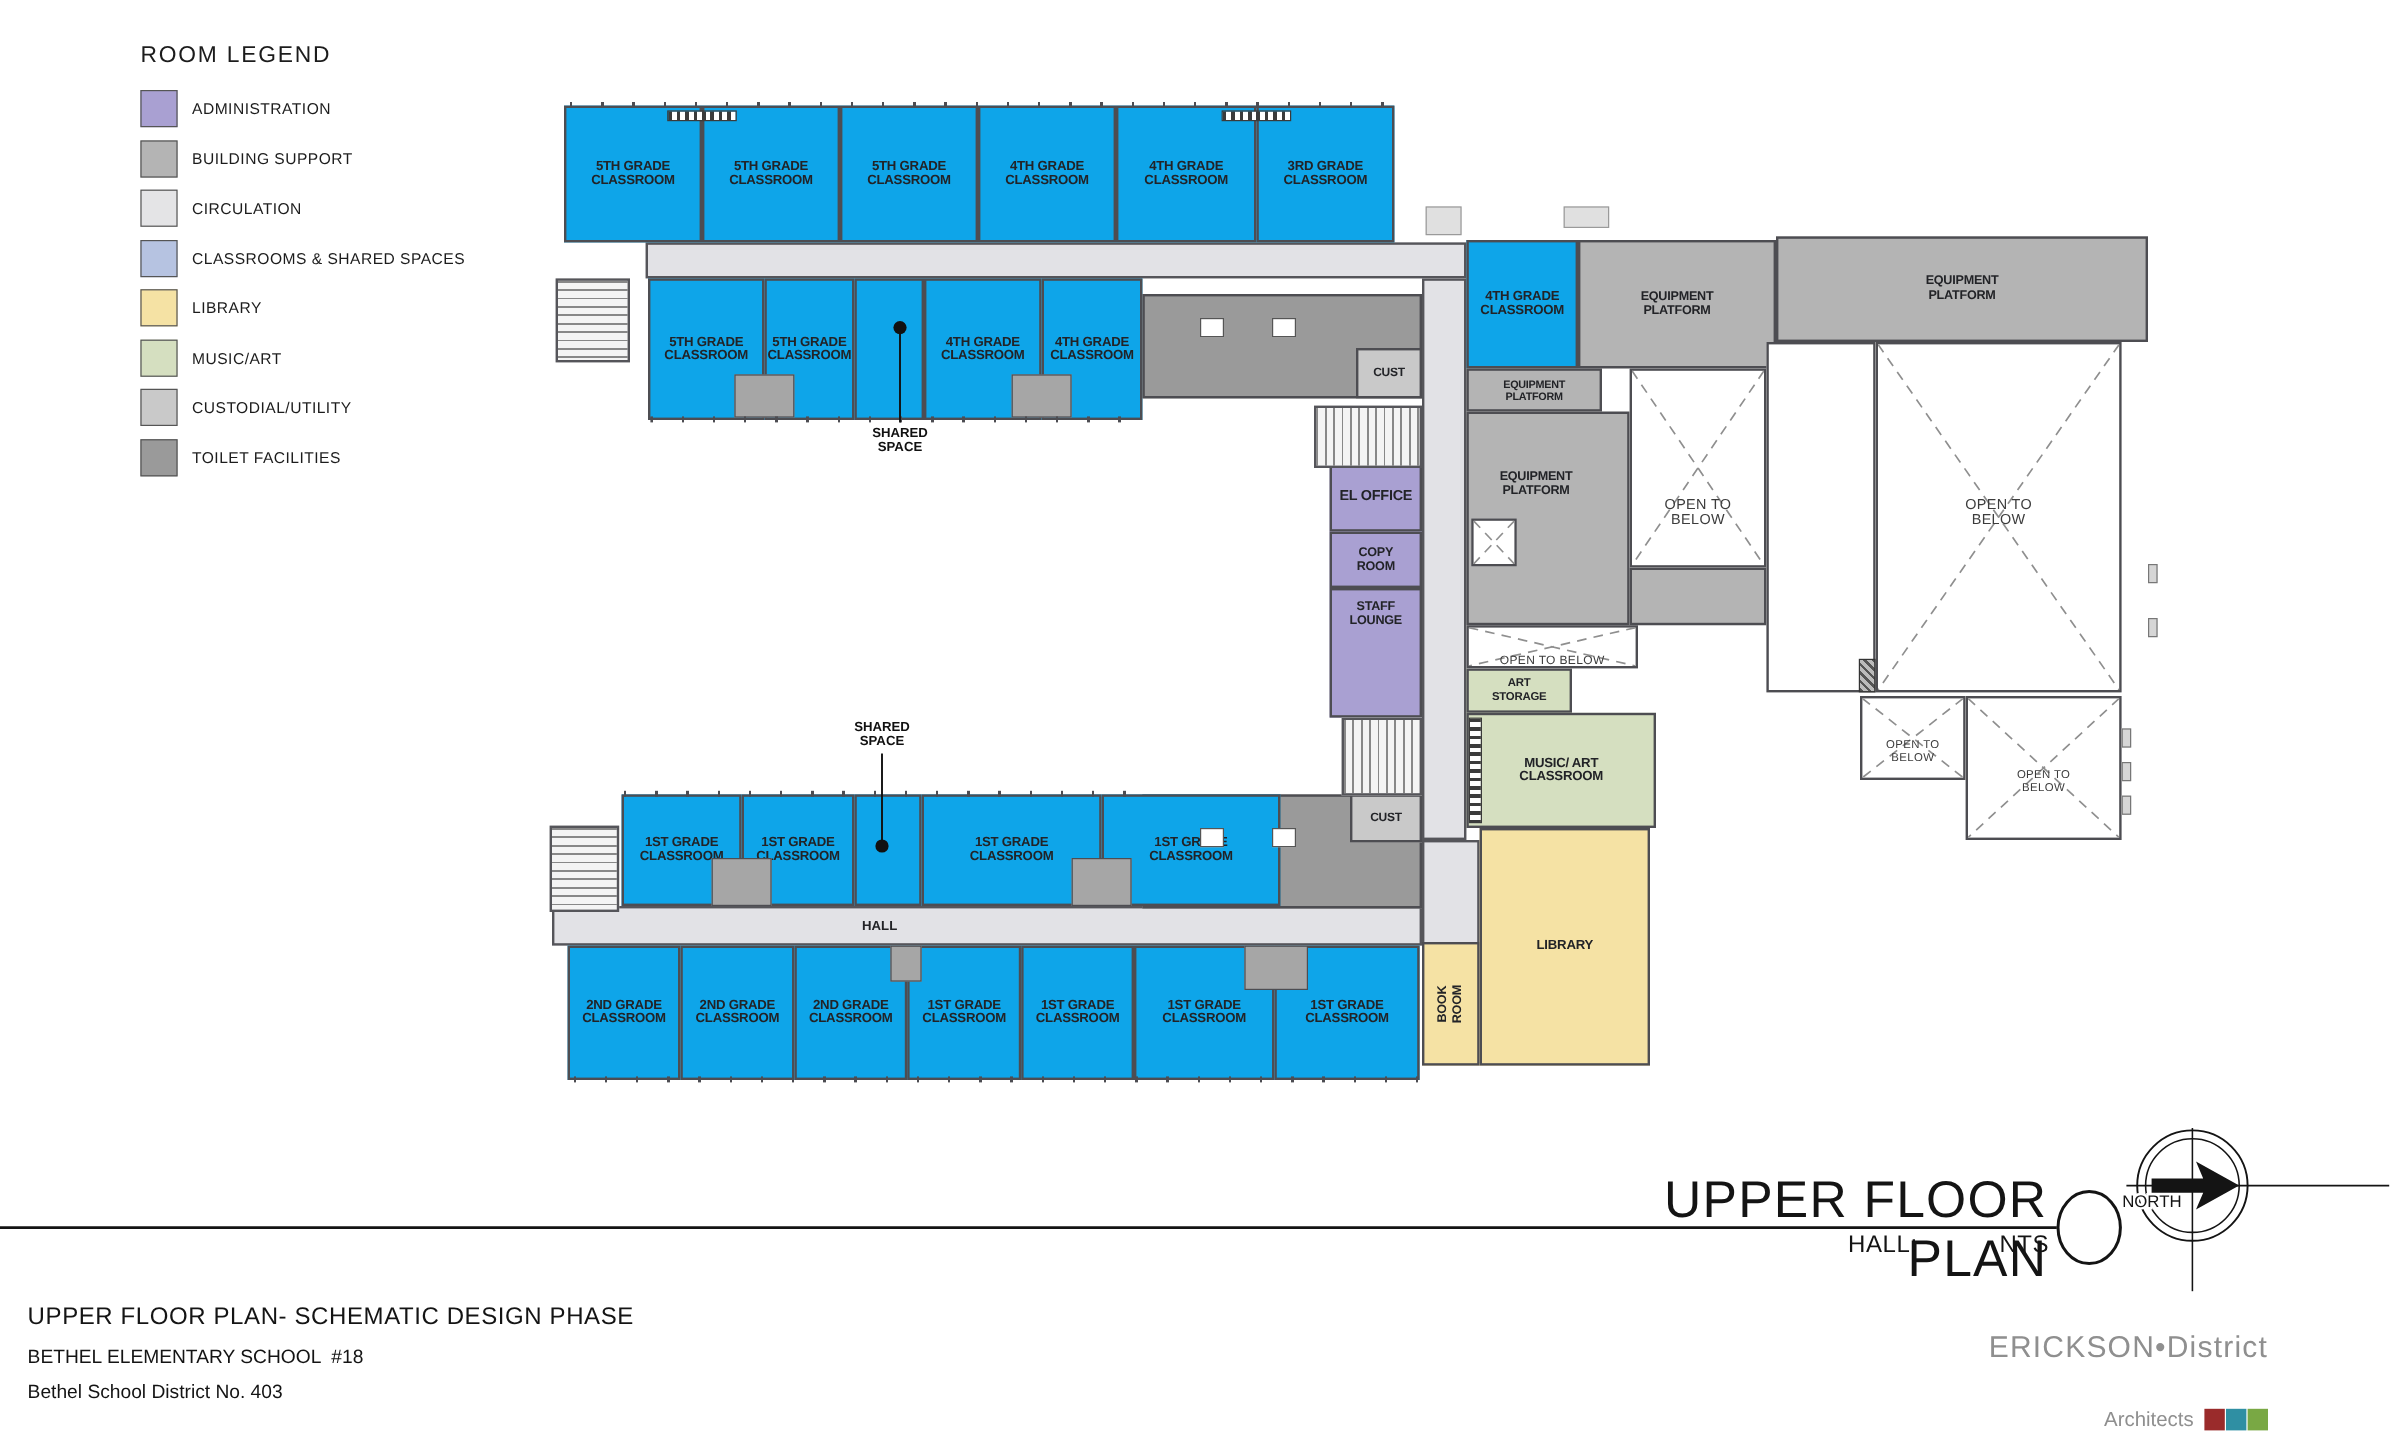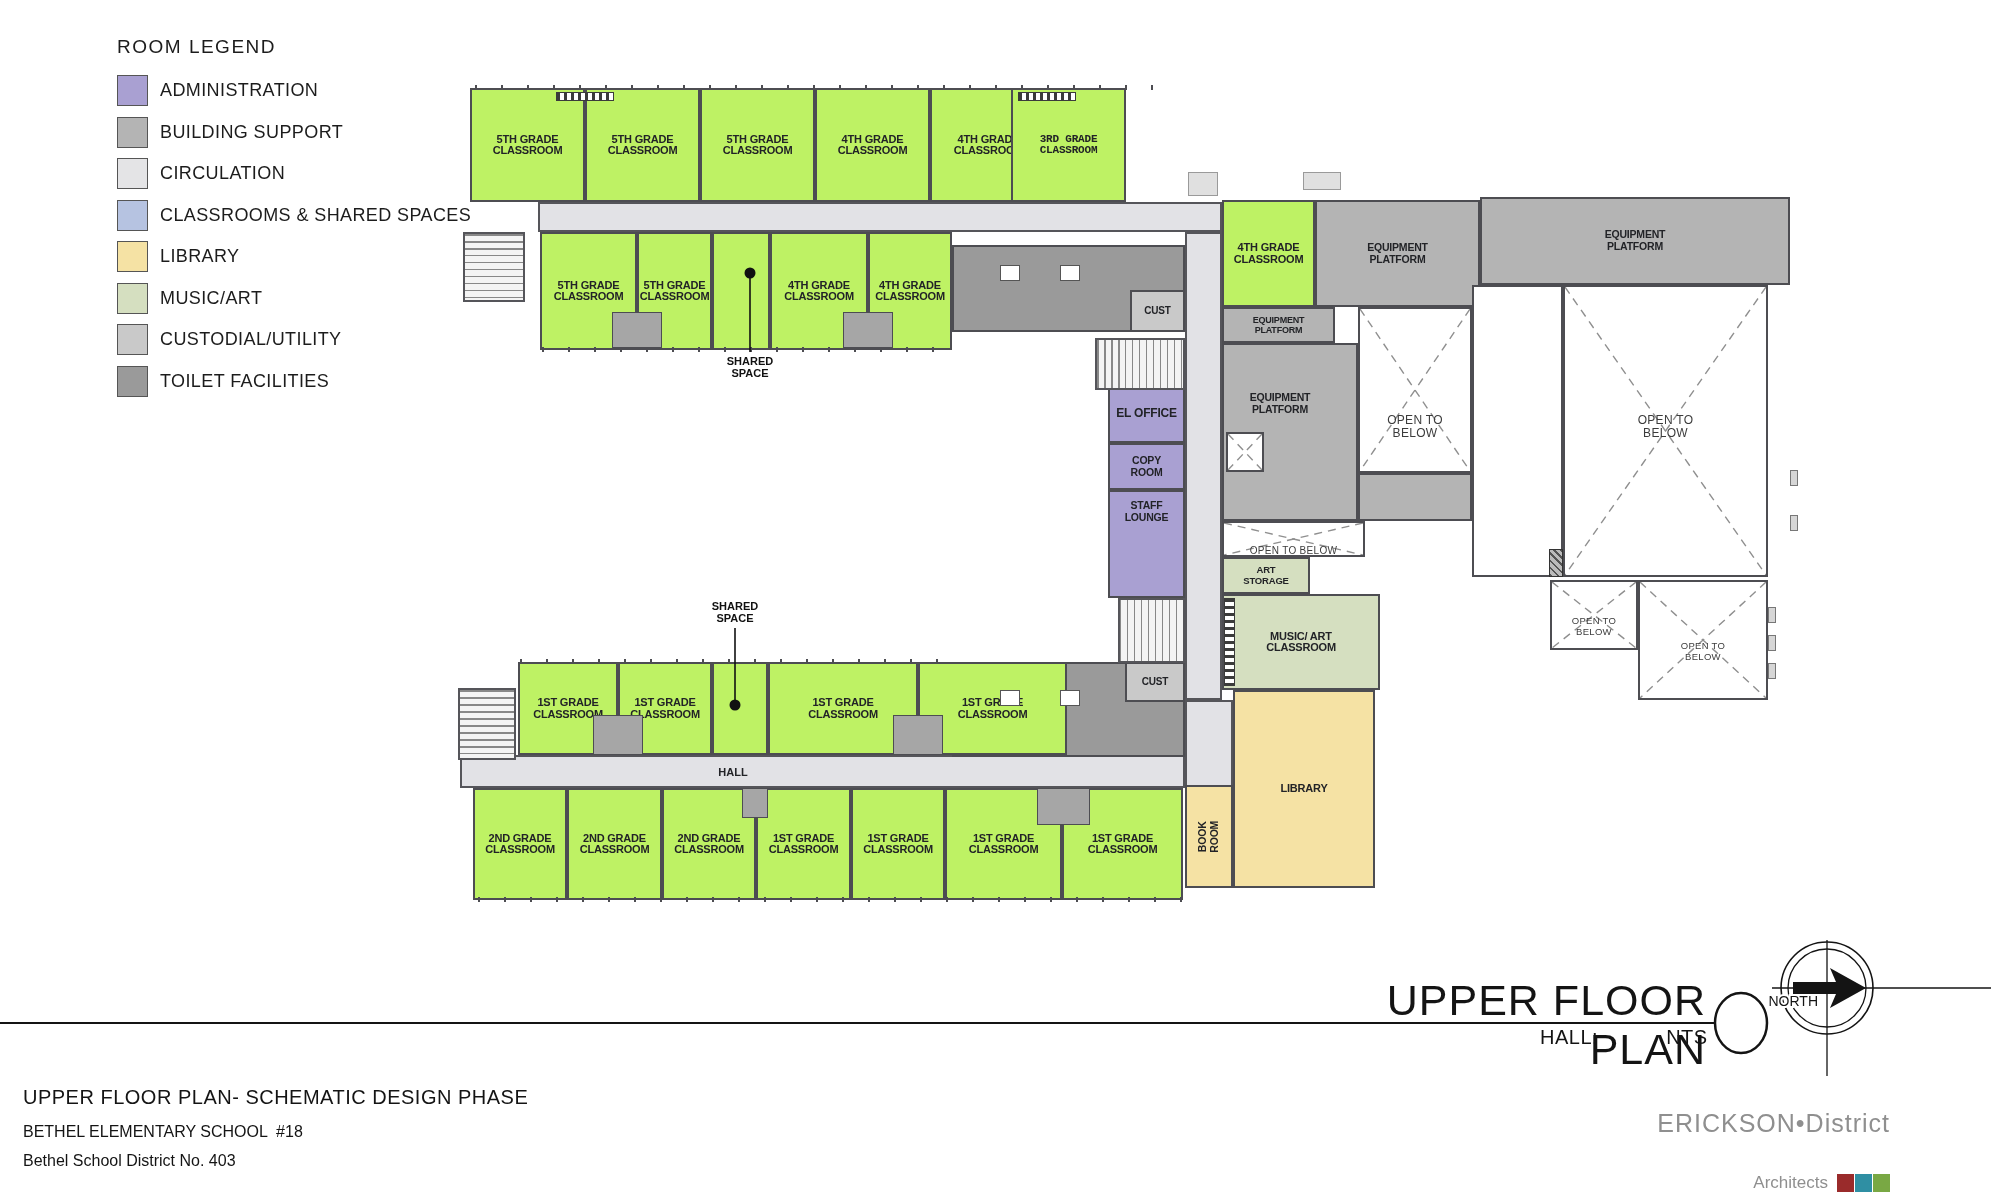--- a/index.html
+++ b/index.html
@@ -2,21 +2,21 @@
 <html><head>
 <meta charset="utf-8">
 <style>
   html,body{margin:0;padding:0;background:#fff;}
   #stage{position:relative;width:2000px;height:1200px;background:#ffffff;overflow:hidden;
          font-family:"Liberation Sans",sans-serif;color:#222;}
   .abs{position:absolute;box-sizing:border-box;}
   
   .corridor{background:#e2e2e6;border:2px solid #55555a;}
   .room{display:flex;align-items:center;justify-content:center;border:2.5px solid #4d4d52;}
-  .cat-classroom{background:#bef264;}
+  .cat-classroom{background:#0ea5e9;}
   .cat-admin{background:#a9a0d2;}
   .cat-support{background:#b4b4b4;}
   .cat-library{background:#f5e2a4;}
   .cat-music{background:#d5dfc0;}
   .cat-toilet{background:#9a9a9a;}
   .cat-cust{background:#c9c9c9;}
   .cat-open{background:#ffffff;}
   .cat-void{background:#ffffff;}
   .lbl{font-weight:bold;font-size:11px;line-height:11.5px;letter-spacing:-0.2px;
        text-align:center;white-space:pre-line;color:#222327;position:relative;z-index:3;}
@@ -35,21 +35,21 @@
   .fx-fix{background:#fff;border:1px solid #555;}
   .fx-win{background:repeating-linear-gradient(90deg,#4d4d52 0 2px,rgba(255,255,255,0) 2px 26px);}
   .misc-lbl{font-weight:bold;font-size:11px;color:#222327;transform:translate(-50%,-50%);white-space:pre;}
   .leader-txt{font-weight:bold;font-size:11px;line-height:12px;text-align:center;
               transform:translateX(-50%);white-space:pre-line;color:#111;}
   
   #legend{position:absolute;left:117px;top:36px;}
   .legend-title{font-size:19px;letter-spacing:1.5px;color:#1c1c1c;margin-bottom:18px;}
   .legend-row{display:flex;align-items:center;height:29px;margin-bottom:12.5px;}
   .legend-swatch{width:29px;height:29px;border:1.5px solid #555;margin-right:12px;flex:0 0 auto;}
-  .legend-label{font-size:18px;letter-spacing:.4px;color:#1c1c1c;}
+  .legend-label{font-size:13px;letter-spacing:.4px;color:#1c1c1c;}
   
   #main-title{position:absolute;left:1330px;top:976px;width:376px;text-align:right;
               font-size:43px;font-weight:300;letter-spacing:1px;color:#141414;}
   #scale-row{position:absolute;left:1540px;top:1026px;width:220px;font-size:20px;font-weight:300;
              letter-spacing:.5px;color:#141414;}
   #scale-row .nts{margin-left:62px;}
   #footer{position:absolute;left:23px;top:1086px;color:#141414;}
   #footer .f1{font-size:20px;font-weight:300;letter-spacing:.5px;margin-bottom:14px;white-space:pre;}
   #footer .f2{font-size:16px;margin-bottom:11px;white-space:pre;}
   #footer .f3{font-size:16px;white-space:pre;}
@@ -121,21 +121,21 @@
 CLASSROOM</span>
       </div>
       <div class="abs room cat-classroom" style="left: 815px; top: 88px; width: 115px; height: 114px; z-index: 2;">
         <span class="lbl" style="transform: translate(0px, 0px);">4TH GRADE
 CLASSROOM</span>
       </div>
       <div class="abs room cat-classroom" style="left: 930px; top: 88px; width: 117px; height: 114px; z-index: 2;">
         <span class="lbl" style="transform: translate(0px, 0px);">4TH GRADE
 CLASSROOM</span>
       </div>
-      <div class="abs room cat-classroom" style="left: 1011px; top: 88px; width: 115px; height: 114px; z-index: 2; font-family: Liberation Mono, monospace;">
+      <div class="abs room cat-classroom" style="left: 1047px; top: 88px; width: 115px; height: 114px; z-index: 2;">
         <span class="lbl" style="transform: translate(0px, 0px);">3RD GRADE
 CLASSROOM</span>
       </div>
       <div class="abs room cat-classroom" style="left: 540px; top: 232px; width: 97px; height: 118px; z-index: 2;">
         <span class="lbl" style="transform: translate(0px, 0px);">5TH GRADE
 CLASSROOM</span>
       </div>
       <div class="abs room cat-classroom" style="left: 637px; top: 232px; width: 75px; height: 118px; z-index: 2;">
         <span class="lbl" style="transform: translate(0px, 0px);">5TH GRADE
 CLASSROOM</span>

